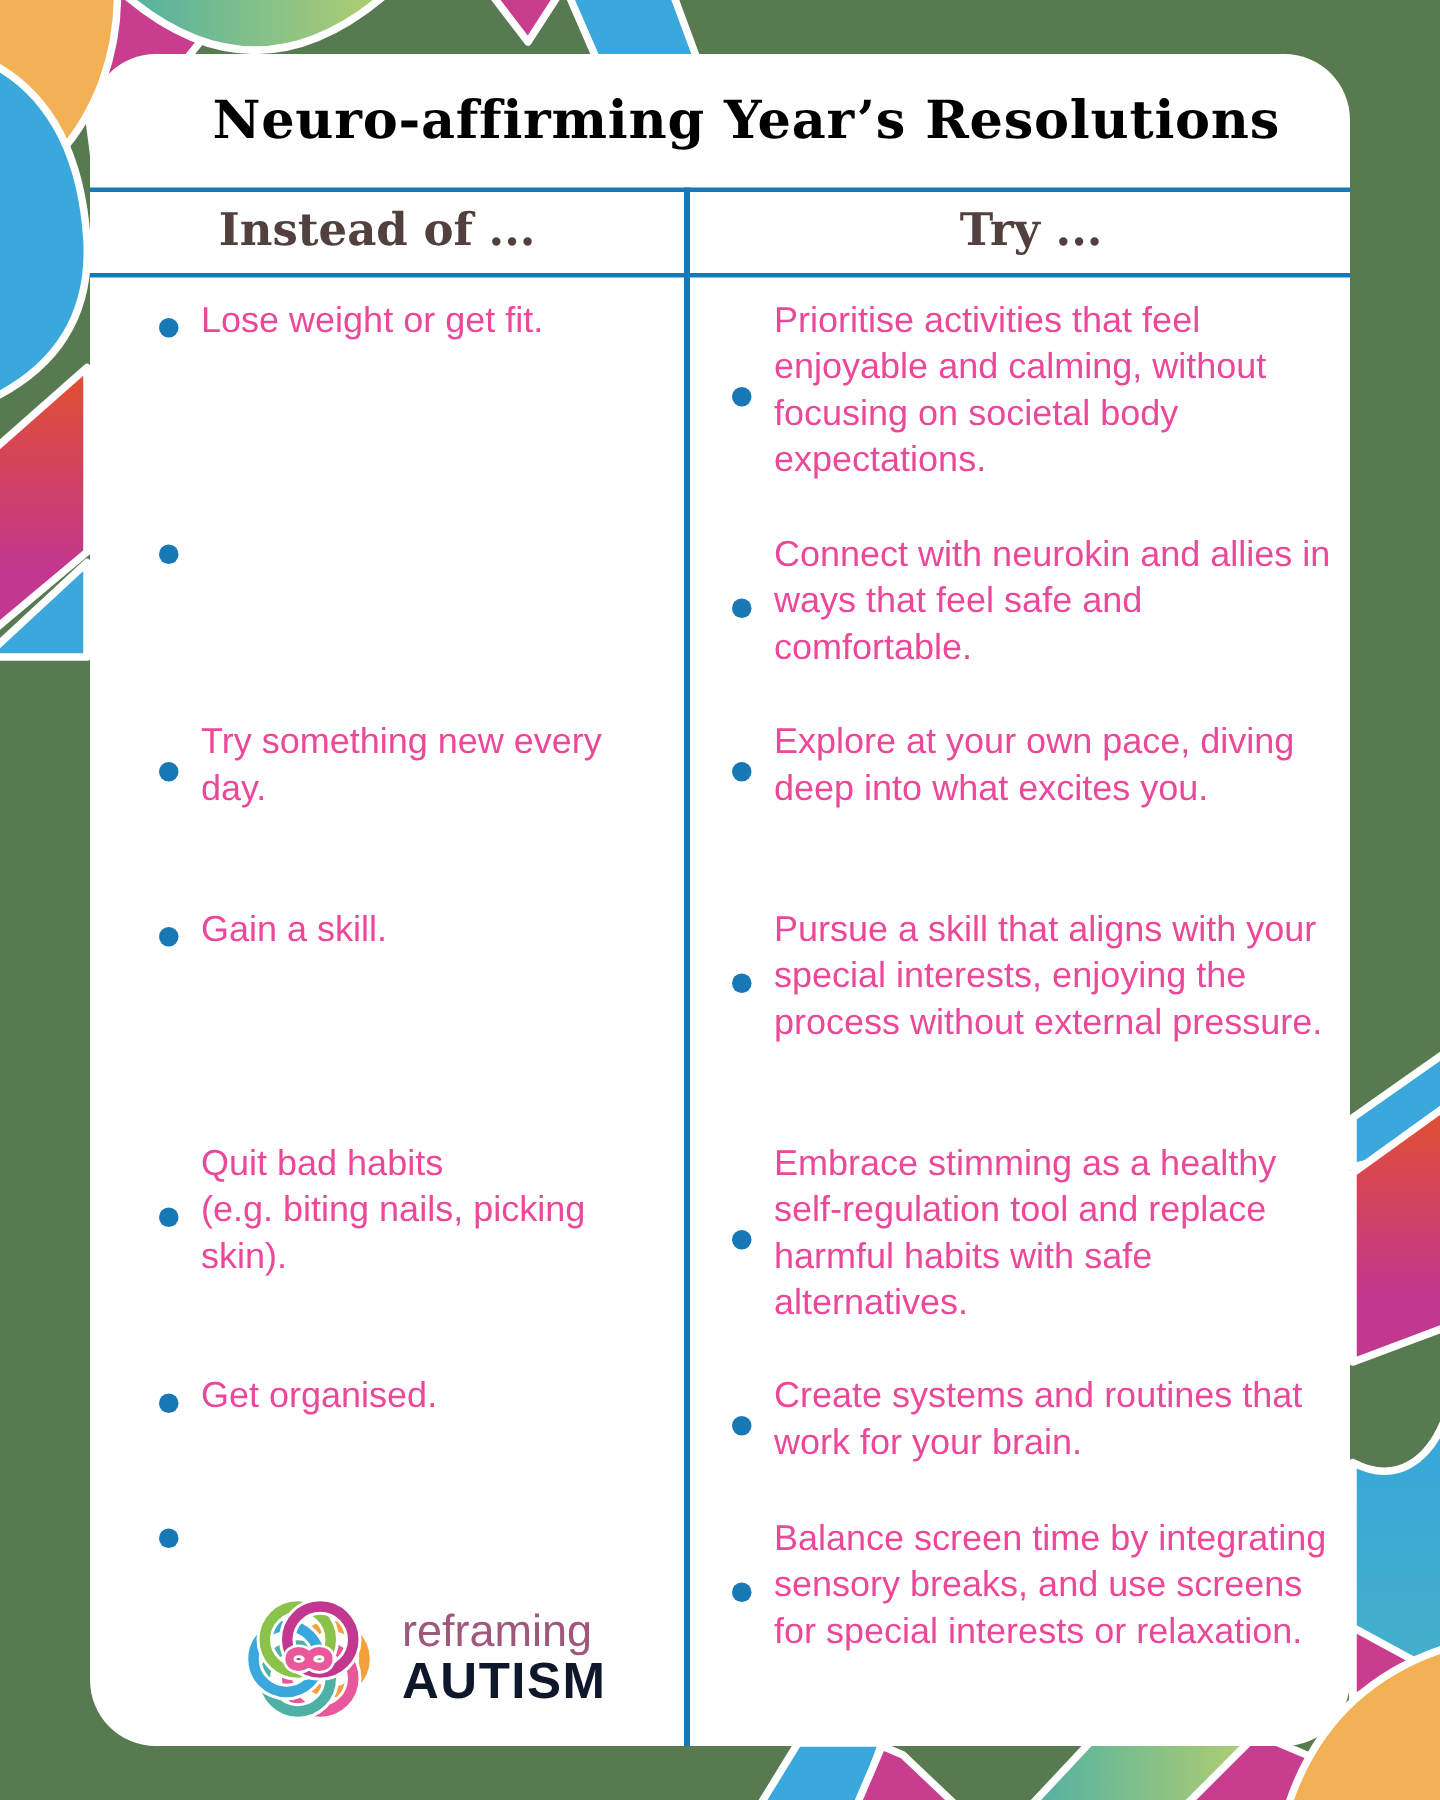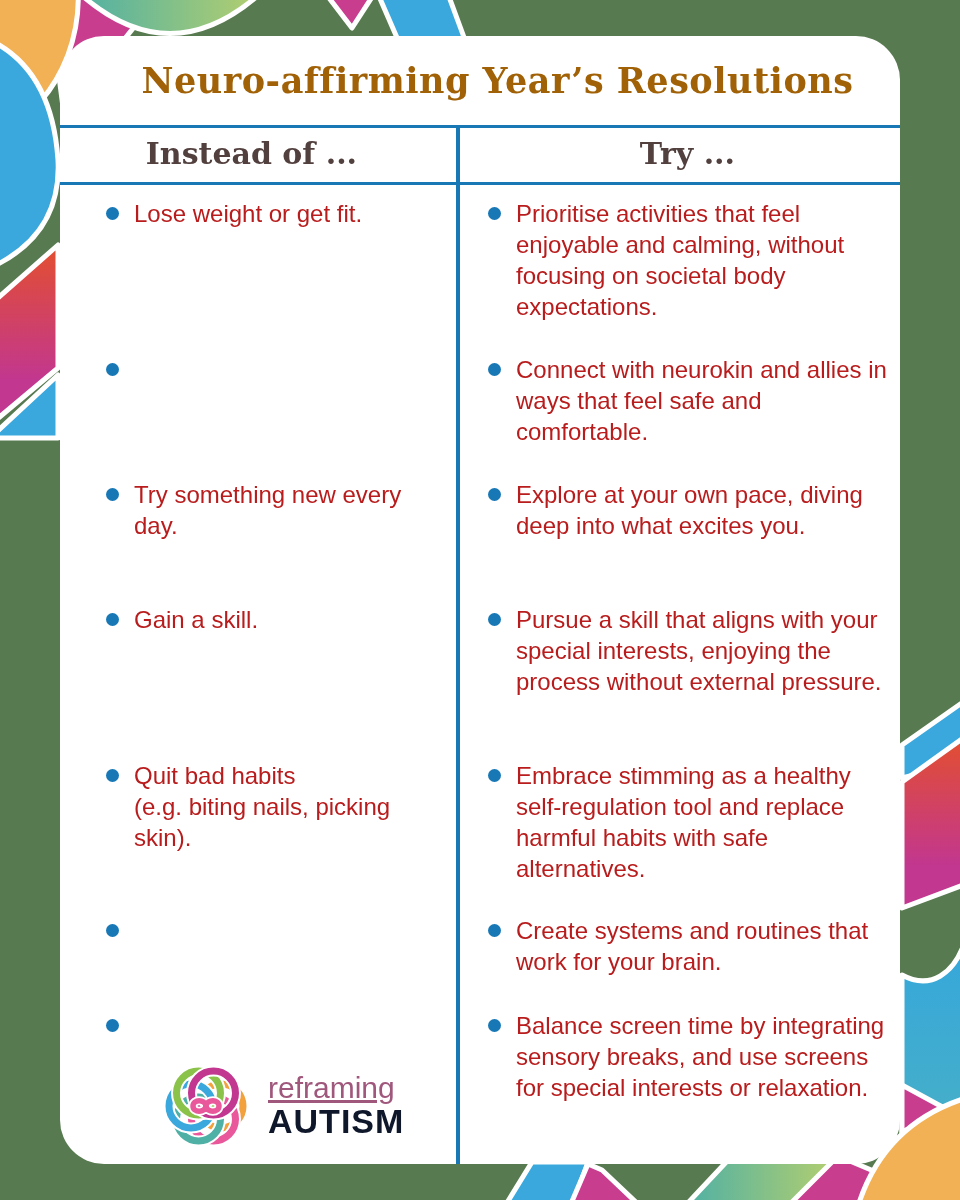--- a/index.html
+++ b/index.html
@@ -1,39 +1,39 @@
 <!DOCTYPE html>
 <html><head>
 <meta charset="utf-8">
 <style>
   html,body{margin:0;padding:0;}
   body{width:960px;height:1200px;overflow:hidden;font-family:"Liberation Sans",sans-serif;}
   .stage{position:relative;width:960px;height:1200px;background:#587a50;}
   .bg-svg{position:absolute;inset:0;display:block;}
   .card{position:absolute;left:60px;top:36px;width:840px;height:1128px;background:#ffffff;border-radius:44px;overflow:hidden;}
   .title-row{height:89px;display:flex;align-items:center;justify-content:center;}
-  .title-text{font-family:"DejaVu Serif",serif;font-weight:bold;font-size:35px;color:#a16207;letter-spacing:0.5px;margin-left:35px;}
+  .title-text{font-family:"DejaVu Serif",serif;font-weight:bold;font-size:35px;color:#000000;letter-spacing:0.5px;margin-left:35px;}
   .rule{position:absolute;left:0;right:0;height:3px;background:#1878b6;}
   .rule.r1{top:89px}
   .rule.r2{top:146px}
   .vline{position:absolute;left:396px;top:89px;bottom:0;width:4px;background:#1878b6;}
   .header-row{height:57px;display:flex;gap:32px;}
   .hcell{display:flex;align-items:center;justify-content:center;font-family:"DejaVu Serif",serif;font-weight:bold;font-size:30px;color:#52403e;}
   .hcell.left{width:398px;}
   .hcell.right{width:442px;}
   .grid{display:grid;grid-template-columns:398px 442px;grid-template-rows:156px 125px 125px 156px 155px 95px auto;}
   .cell{box-sizing:border-box;padding-top:16px;}
   .cell.left{padding-left:46px;padding-right:8px;}
   .cell.right{padding-left:30px;}
-  .item{display:flex;gap:15px;font-size:24px;line-height:31px;color:#b91c1c;}
+  .item{display:flex;gap:15px;font-size:24px;line-height:31px;color:#ec4899;align-items:center;}
   .dot{flex:0 0 13px;width:13px;height:13px;border-radius:50%;background:#1878b6;margin-top:9px;}
   .txt{white-space:pre-line;}
   .logo{position:absolute;left:96px;top:1018px;display:flex;align-items:center;gap:12px;}
   .logo-text{display:flex;flex-direction:column;line-height:1.05;}
-  .logo-line1{font-size:30px;color:#a0577c;font-weight:400;text-decoration:underline;}
+  .logo-line1{font-size:30px;color:#a0577c;font-weight:400;}
   .logo-line2{font-size:34px;color:#0f172a;font-weight:bold;letter-spacing:1px;}
 </style>
 </head>
 <body>
 
 <div class="stage">
 
   <svg class="bg-svg" viewBox="0 0 960 1200" aria-hidden="true">
     <defs>
       <linearGradient id="redpink" x1="0" y1="0" x2="0" y2="1">
@@ -148,20 +148,21 @@
       <div class="cell right">
         <div class="item">
             <span class="dot"></span>
             <span class="txt">Embrace stimming as a healthy self-regulation tool and replace harmful habits with safe alternatives.</span>
           </div>
       </div>
 
       <div class="cell left">
         <div class="item">
             <span class="dot"></span>
+            <span class="txt">Get organised.</span>
           </div>
       </div>
       <div class="cell right">
         <div class="item">
             <span class="dot"></span>
             <span class="txt">Create systems and routines that work for your brain.</span>
           </div>
       </div>
 
       <div class="cell left">

